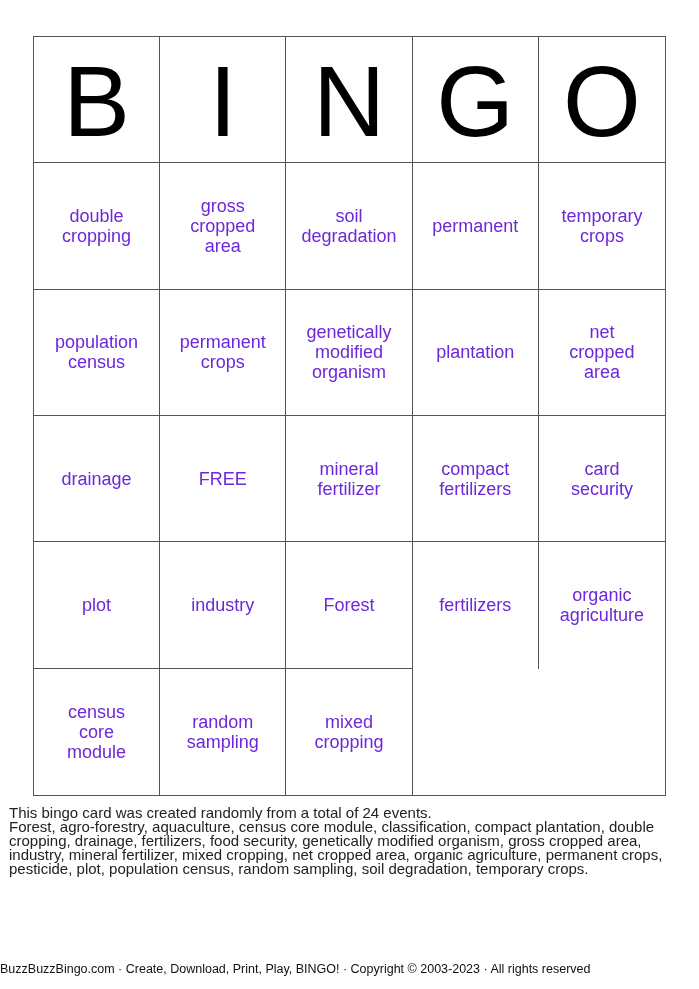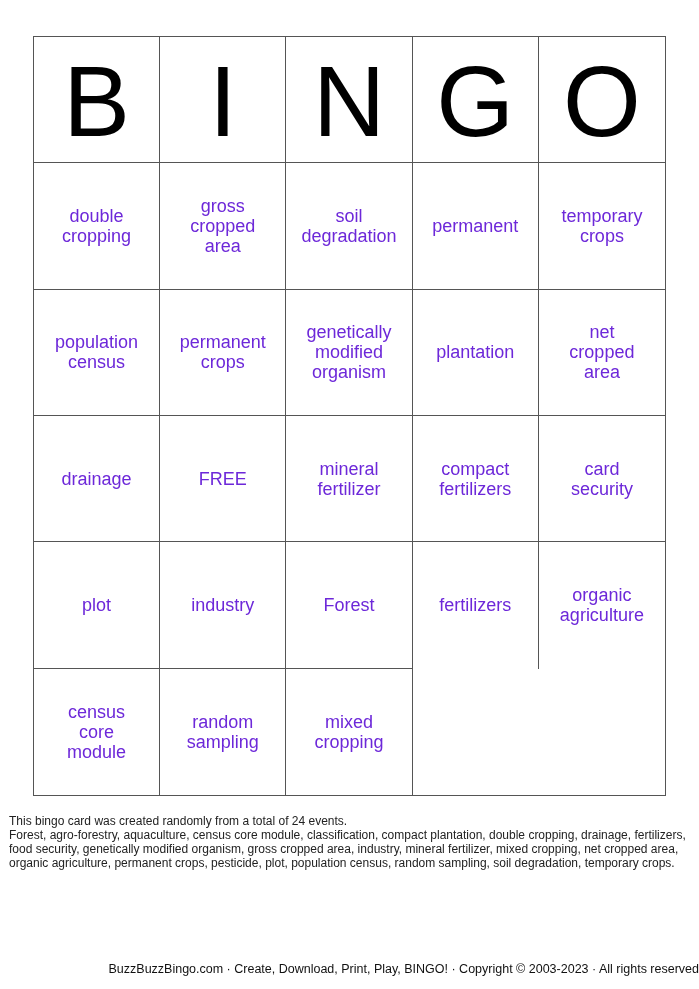--- a/index.html
+++ b/index.html
@@ -36,31 +36,30 @@
       line-height: 100px;
       font-weight: normal;
       color: #000;
       padding-top: 6px;
     }
 
     .info {
       position: absolute;
       left: 9px; top: 806px;
       width: 680px;
-      font-size: 12px;
+      font-size: 15px;
       line-height: 14px;
       color: #222;
-      margin-top: 8px;
     }
 
     .footer {
       position: absolute;
       left: 0; top: 962px;
       width: 699px;
-      text-align: right;
+      text-align: left;
       font-size: 12.5px;
       color: #111;
     }
   </style>
 </head>
 <body>
 
 <div class="card">
 
   <div class="cell header-cell">B</div>

